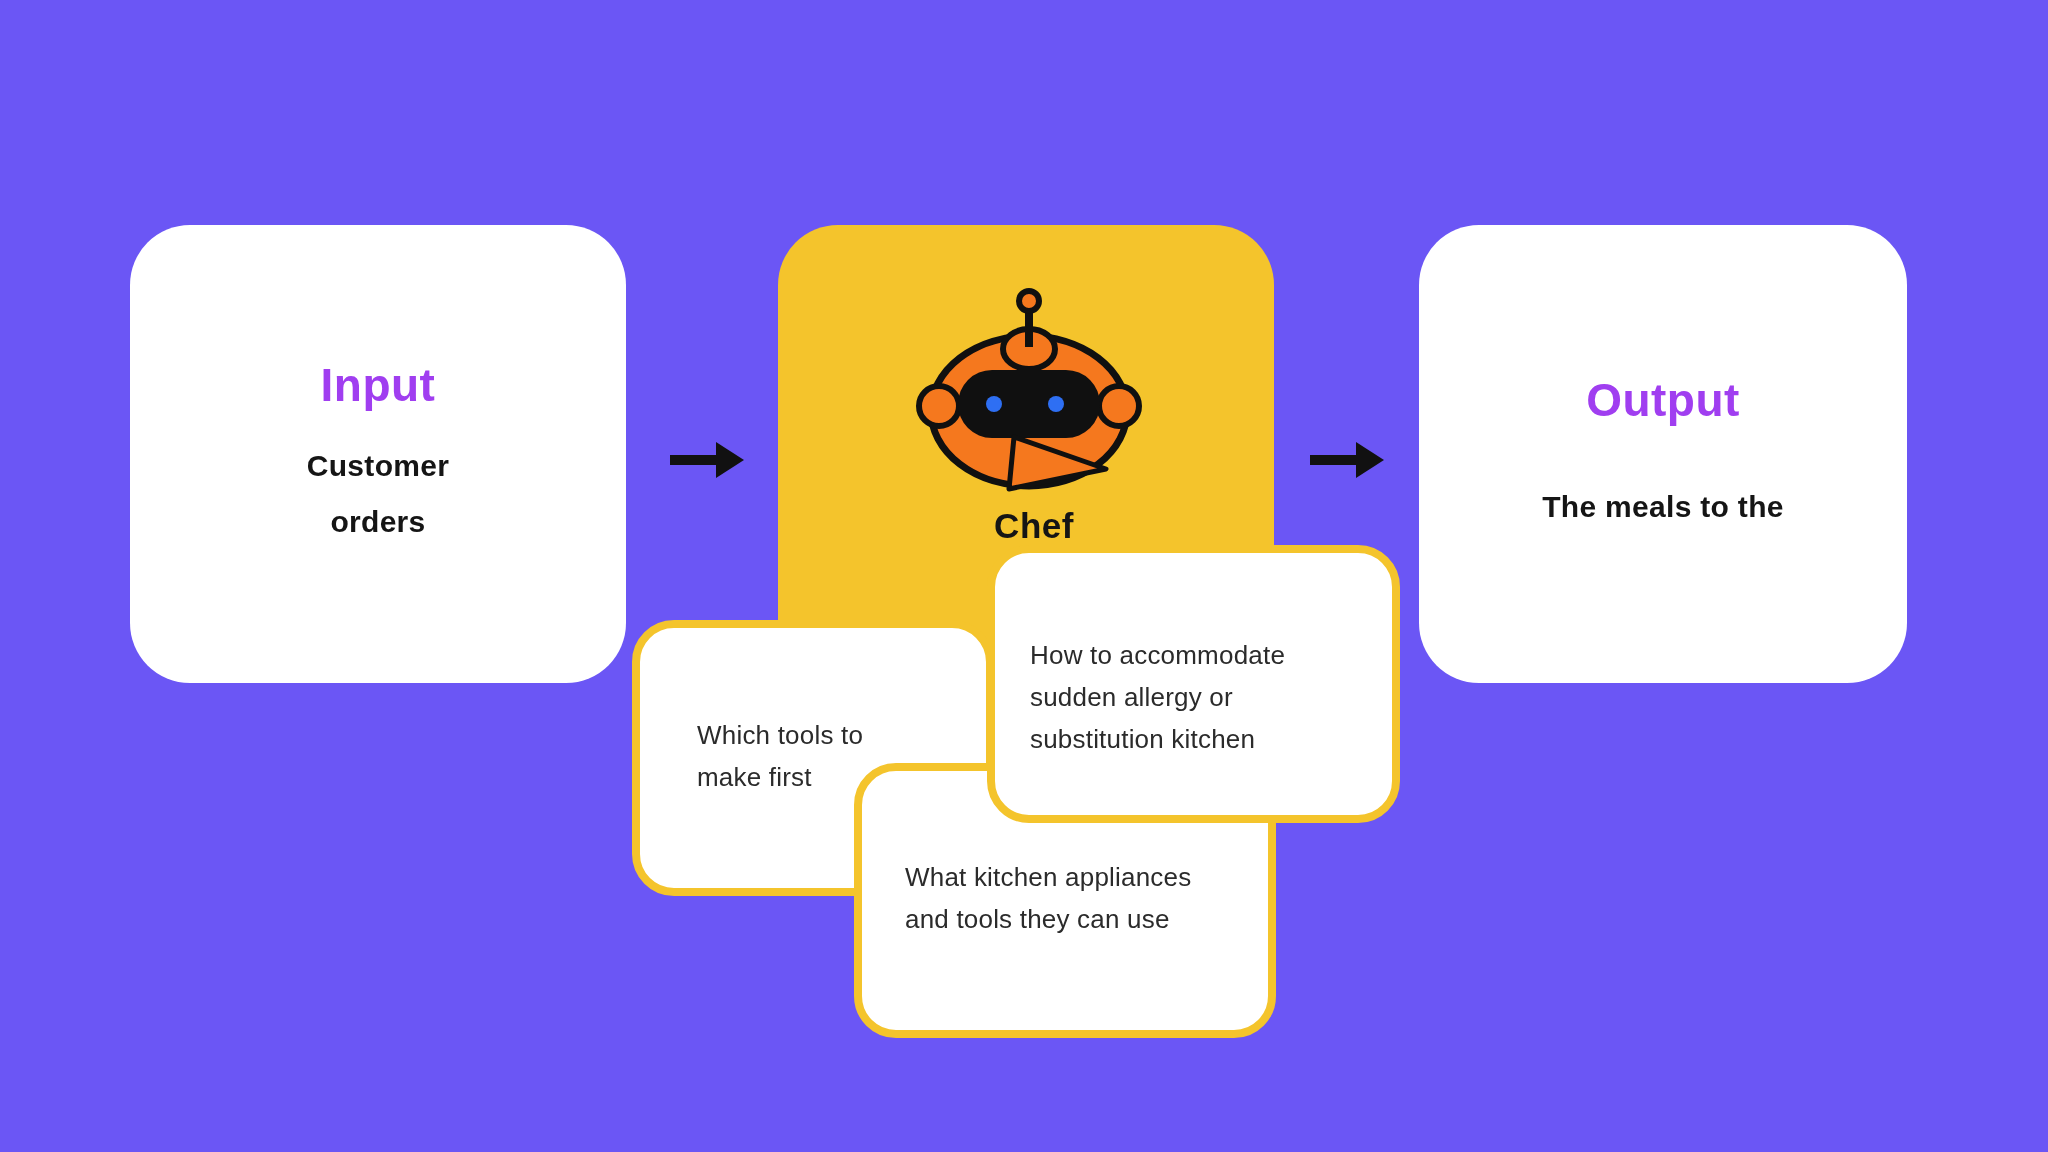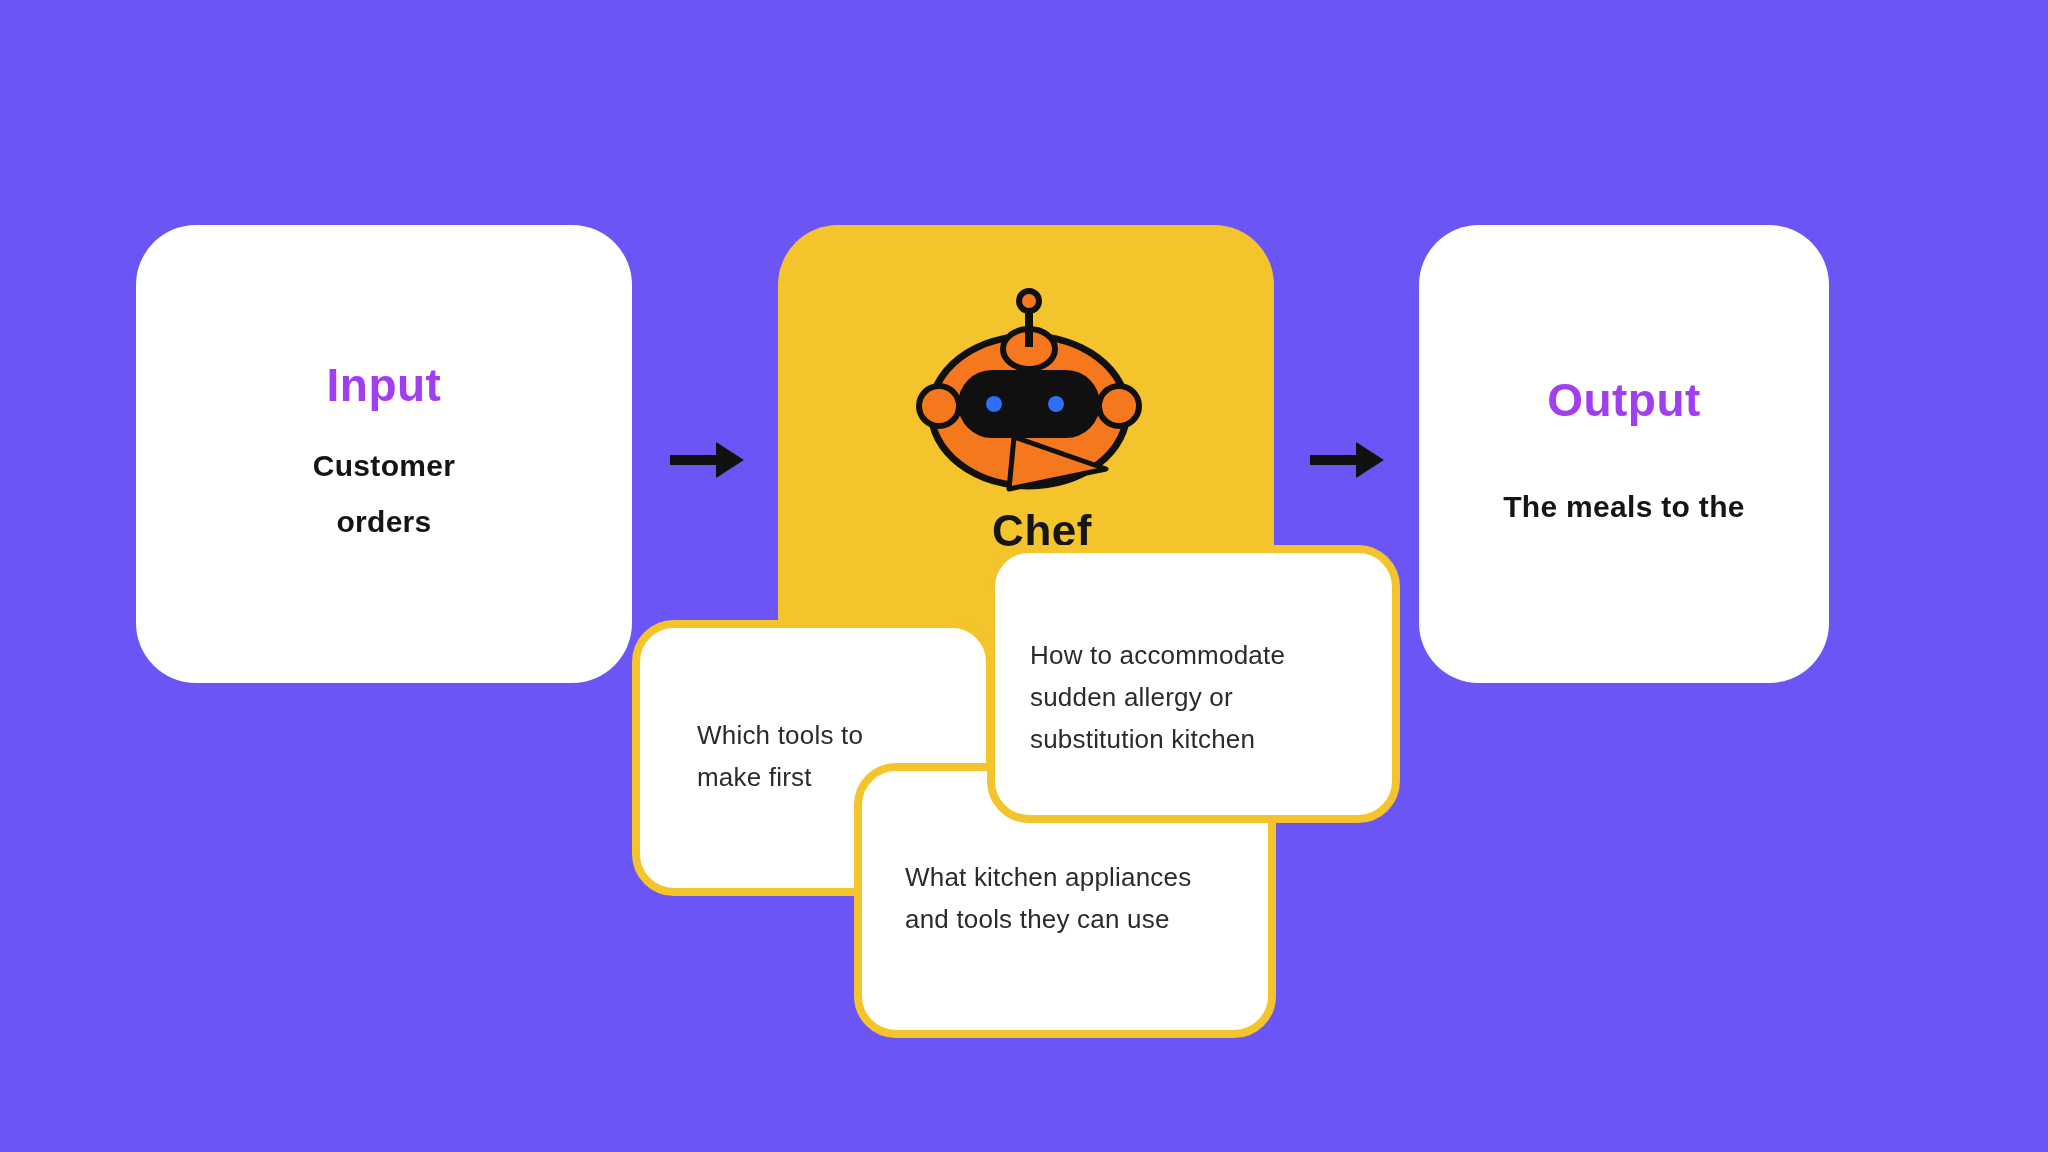--- a/index.html
+++ b/index.html
@@ -22,43 +22,43 @@
     font-size:30px;font-weight:700;letter-spacing:.3px;
     color:var(--ink,#151515);line-height:56px;
   }
   .agent{
     position:absolute;left:778px;top:225px;width:496px;height:600px;
     background:var(--yellow,#F4C42C);border-radius:60px;z-index:1;
   }
   .robot{position:absolute;left:127px;top:60px;width:245px;height:210px;}
   .o{fill:var(--robot-orange,#F5781E);stroke:#101010;}
   .chef-label{
-    position:absolute;top:281px;left:16px;width:100%;text-align:center;
-    font-size:44px;font-weight:700;letter-spacing:.5px;color:var(--ink,#151515);
+    position:absolute;top:281px;left:8px;width:100%;text-align:center;
+    font-size:35px;font-weight:700;letter-spacing:.5px;color:var(--ink,#151515);
   }
   .arrow{position:absolute;width:74px;height:36px;}
   .note{
     position:absolute;background:var(--card,#ffffff);
     border:8px solid var(--yellow,#F4C42C);border-radius:42px;
     box-sizing:border-box;
   }
   .note .line{
     font-size:26px;line-height:42px;font-weight:400;
     color:var(--note-ink,#2B2B2B);letter-spacing:.2px;white-space:nowrap;
   }
   .note-1{left:632px;top:620px;width:362px;height:276px;z-index:2;padding:86px 0 0 57px;}
   .note-2{left:987px;top:545px;width:413px;height:278px;z-index:4;padding:81px 12px 0 35px;}
   .note-3{left:854px;top:763px;width:422px;height:275px;z-index:3;padding:85px 0 0 43px;}
 </style>
 </head>
 <body>
 
 <div class="stage">
 
-  <div class="bigcard" style="left:136px;">
+  <div class="bigcard" style="left:130px;">
     <div class="heading">Input</div>
     <div class="bodyline">Customer</div>
     <div class="bodyline">orders</div>
   </div>
 
   <svg class="arrow" style="left:670px;top:442px;" viewBox="0 0 74 36">
     <rect x="0" y="13" width="52" height="10" style="fill:var(--arrow,#111)"></rect>
     <polygon points="46,0 74,18 46,36" style="fill:var(--arrow,#111)"></polygon>
   </svg>
 
@@ -76,21 +76,21 @@
       <polygon class="o" points="109,152 201,184 104,204" stroke-width="5" stroke-linejoin="round"></polygon>
     </svg>
     <div class="chef-label">Chef</div>
   </div>
 
   <svg class="arrow" style="left:1310px;top:442px;" viewBox="0 0 74 36">
     <rect x="0" y="13" width="52" height="10" style="fill:var(--arrow,#111)"></rect>
     <polygon points="46,0 74,18 46,36" style="fill:var(--arrow,#111)"></polygon>
   </svg>
 
-  <div class="bigcard" style="left:1419px;width:410px;gap:26px;">
+  <div class="bigcard" style="left:1419px;width:488px;gap:26px;">
     <div class="heading">Output</div>
     <div class="bodyline">The meals to the</div>
   </div>
 
   <div class="note note-1">
     <div class="line">Which tools to</div>
     <div class="line">make first</div>
   </div>
 
   <div class="note note-3">

